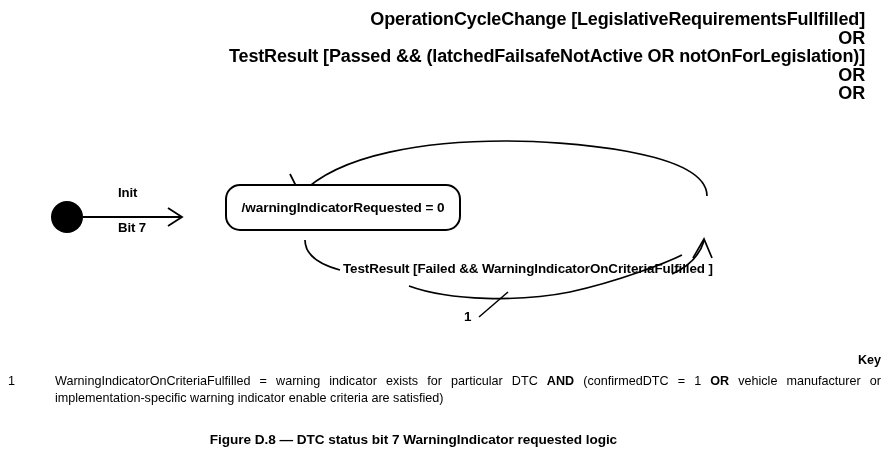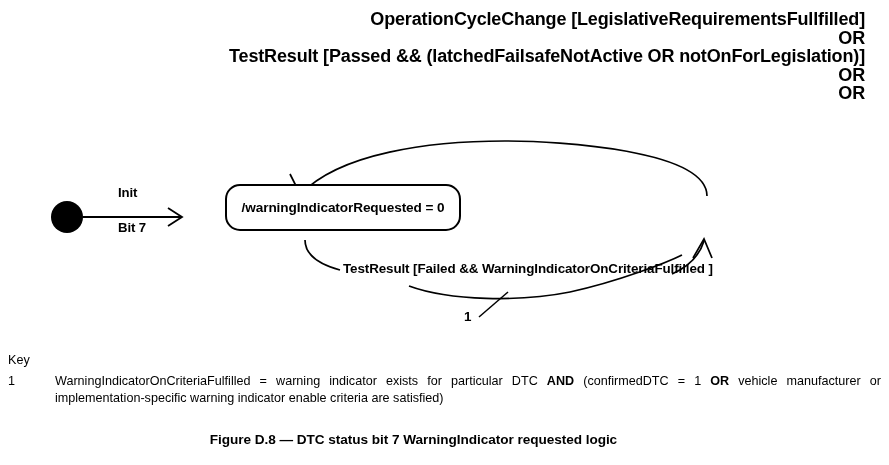--- a/index.html
+++ b/index.html
@@ -119,22 +119,23 @@
 
   
   #key-section {
     position: absolute;
     left: 8px;
     top: 352px;
     width: 873px;
   }
   #key-heading {
     font-size: 12.6px;
-    font-weight: normal;
+    font-weight: bold;
     line-height: 16px;
+    text-align: right;
   }
   #key-entry {
     position: relative;
     margin-top: 5px;
     font-size: 12.6px;
     line-height: 16.5px;
   }
   #key-entry-number {
     position: absolute;
     left: 0px;

